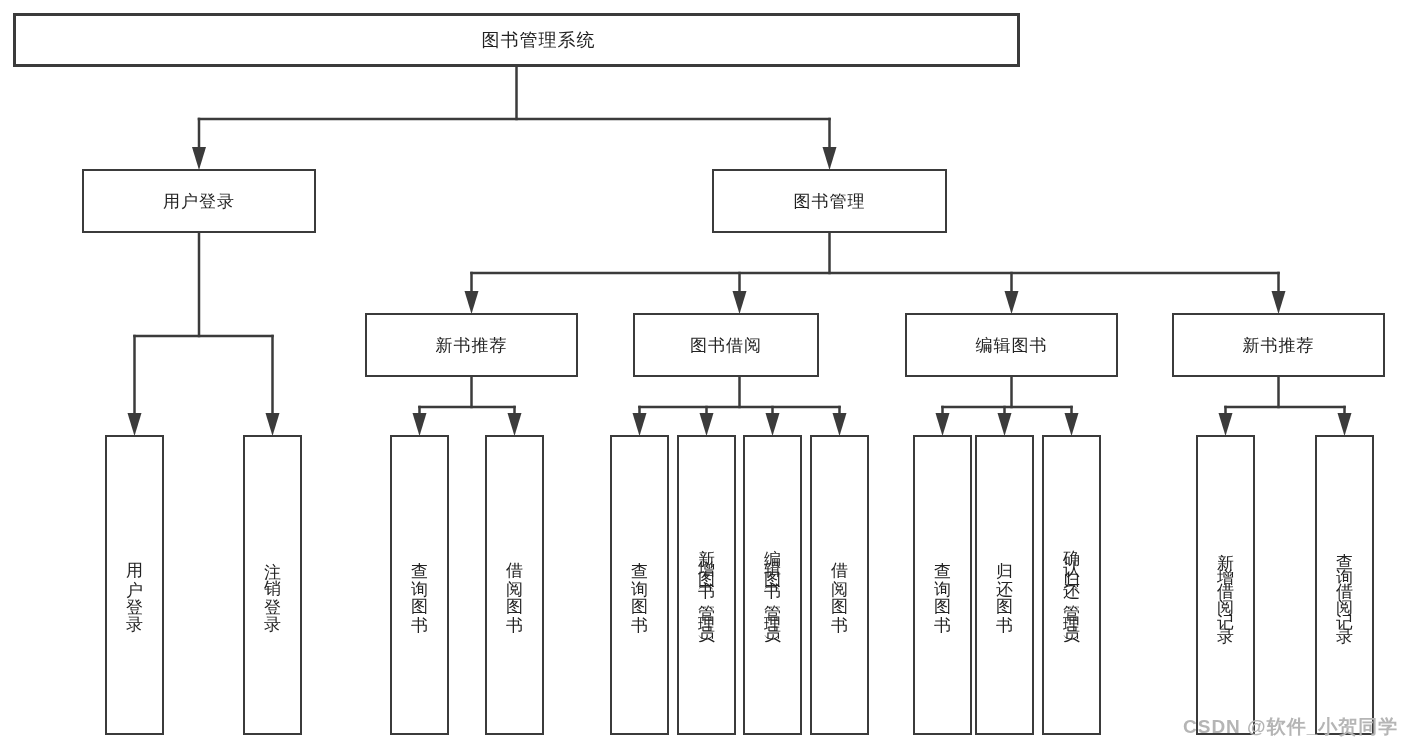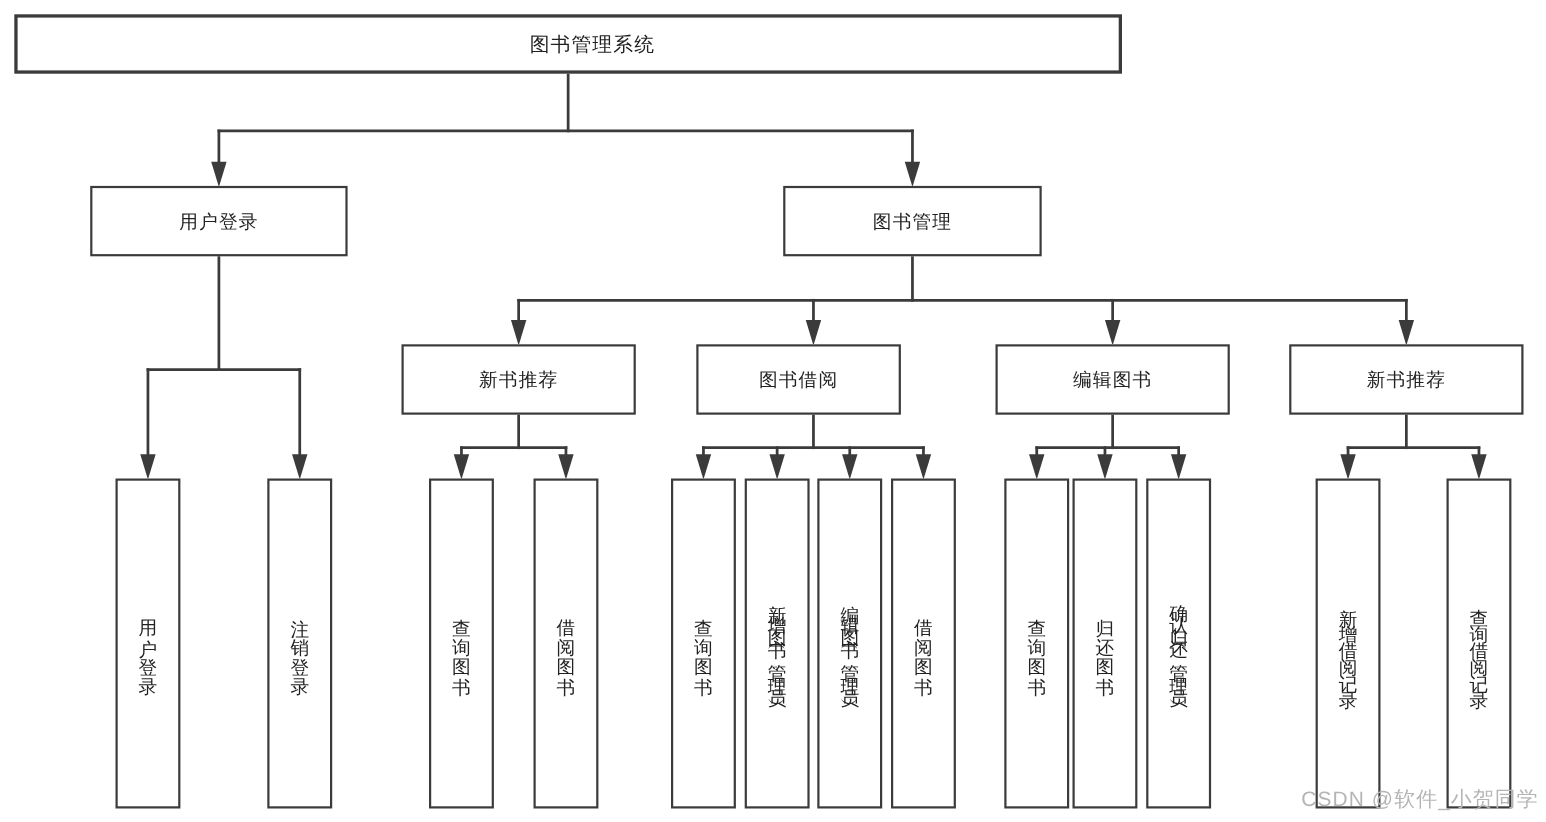--- a/index.html
+++ b/index.html
@@ -30,21 +30,21 @@
     letter-spacing:18px;
     line-height:1.0;
     display:block;
   }
   .node.leaf.mid span{letter-spacing:15px;}
   .node.leaf.tight span{letter-spacing:11px;}
   .watermark{
     position:absolute;
     left:1183px;top:714px;
     font-size:19px;
-    font-weight:normal;
+    font-weight:bold;
     color:#b5b5b5;
     letter-spacing:1px;
     white-space:nowrap;
   }
 </style>
 </head>
 <body>
 
 <div class="canvas">
 

